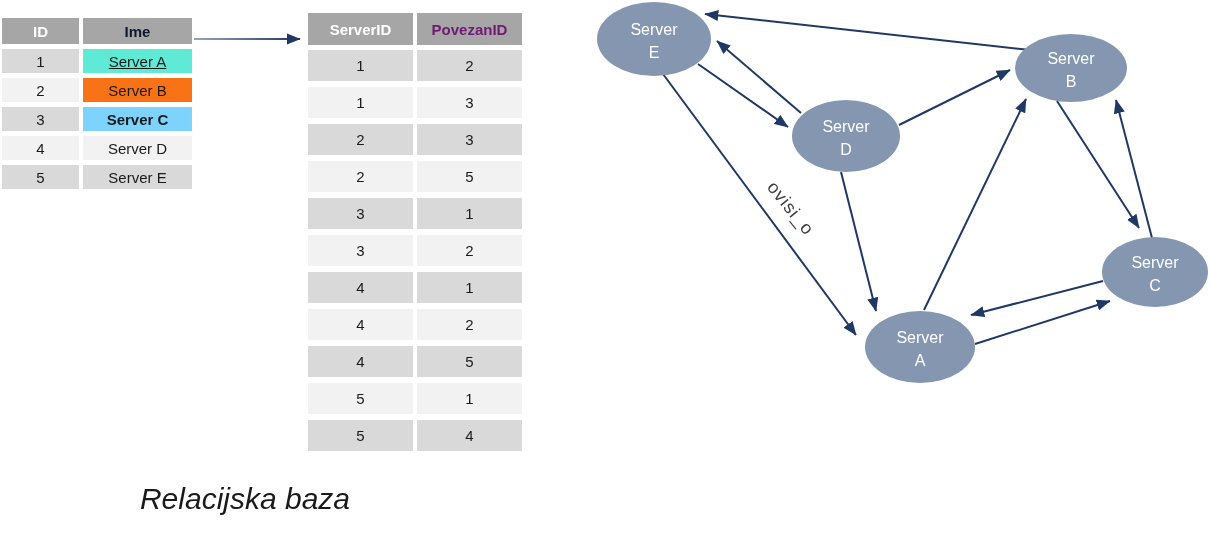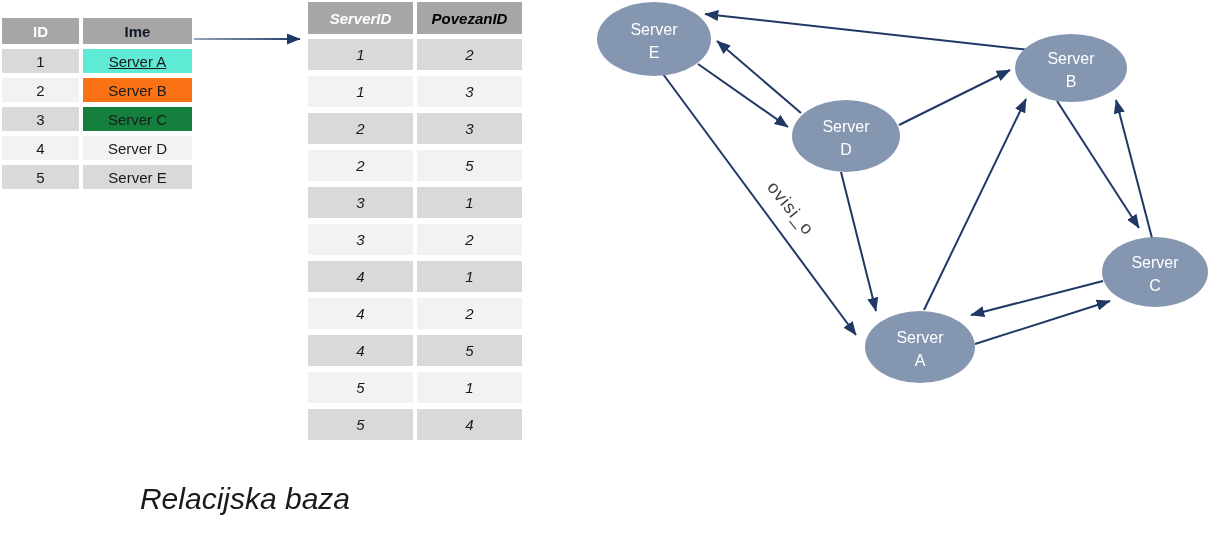--- a/index.html
+++ b/index.html
@@ -15,21 +15,21 @@
   }
   .hcell { font-weight:bold; }
   
   .tbl-servers { left:2px; top:18px; }
   .tbl-servers .row { margin-bottom:5px; }
   .tbl-servers .cell { height:24px; }
   .tbl-servers .thead .cell { height:26px; }
   .tbl-servers .cell:nth-child(1) { width:77px; margin-right:4px; }
   .tbl-servers .cell:nth-child(2) { width:109px; }
   
-  .tbl-links { left:308px; top:2px;font-style:italic; }
+  .tbl-links { left:308px; top:13px; }
   .tbl-links .row { margin-bottom:6px; }
   .tbl-links .thead { margin-bottom:5px; }
   .tbl-links .cell { height:31px; }
   .tbl-links .thead .cell { height:32px; }
   .tbl-links .cell:nth-child(1) { width:105px; margin-right:4px; }
   .tbl-links .cell:nth-child(2) { width:105px; }
 
   .overlay { position:absolute; left:0; top:0; width:1210px; height:547px; }
 
   .caption {
@@ -53,37 +53,37 @@
         <div class="row">
           <div class="cell" style="background: rgb(217, 217, 217);">1</div>
           <div class="cell" style="background: #5eead4; text-decoration: underline;">Server A</div>
         </div>
         <div class="row">
           <div class="cell" style="background: rgb(242, 242, 242);">2</div>
           <div class="cell" style="background: #f97316;">Server B</div>
         </div>
         <div class="row">
           <div class="cell" style="background: rgb(217, 217, 217);">3</div>
-          <div class="cell" style="background: #15803d;">Server C</div>
+          <div class="cell" style="background: #7dd3fc; font-weight: bold;">Server C</div>
         </div>
         <div class="row">
           <div class="cell" style="background: rgb(242, 242, 242);">4</div>
           <div class="cell" style="background: rgb(242, 242, 242);">Server D</div>
         </div>
         <div class="row">
           <div class="cell" style="background: rgb(217, 217, 217);">5</div>
           <div class="cell" style="background: rgb(217, 217, 217);">Server E</div>
         </div>
       </div>
   </div>
 
   <div class="tbl tbl-links">
     <div class="row thead">
         <div class="cell hcell" style="background: rgb(166, 166, 166); color: rgb(255, 255, 255);">ServerID</div>
-        <div class="cell hcell" style="background: rgb(166, 166, 166); color: #000000;">PovezanID</div>
+        <div class="cell hcell" style="background: rgb(166, 166, 166); color: #701a75;">PovezanID</div>
       </div>
     <div class="tbody">
         <div class="row">
           <div class="cell" style="background: rgb(217, 217, 217);">1</div>
           <div class="cell" style="background: rgb(217, 217, 217);">2</div>
         </div>
         <div class="row">
           <div class="cell" style="background: rgb(242, 242, 242);">1</div>
           <div class="cell" style="background: rgb(242, 242, 242);">3</div>
         </div>

